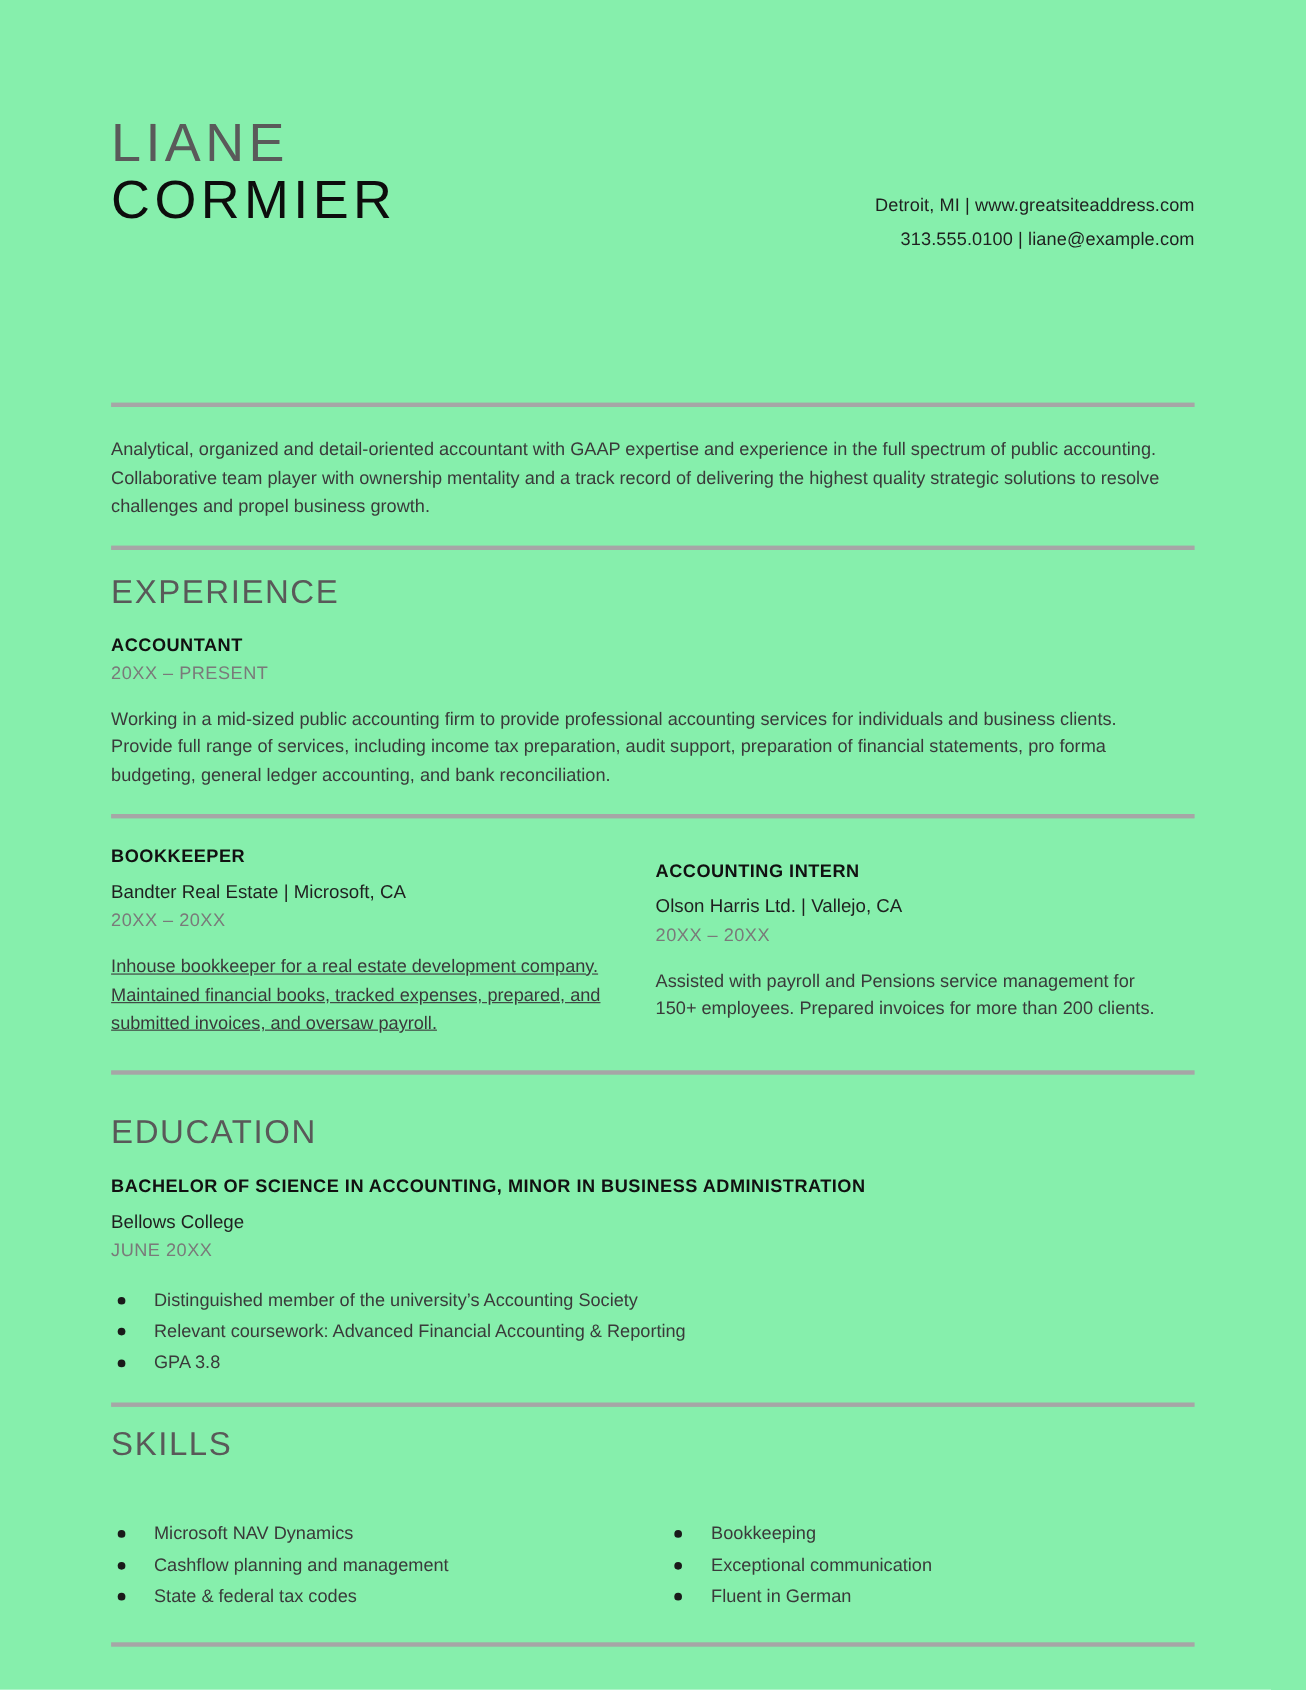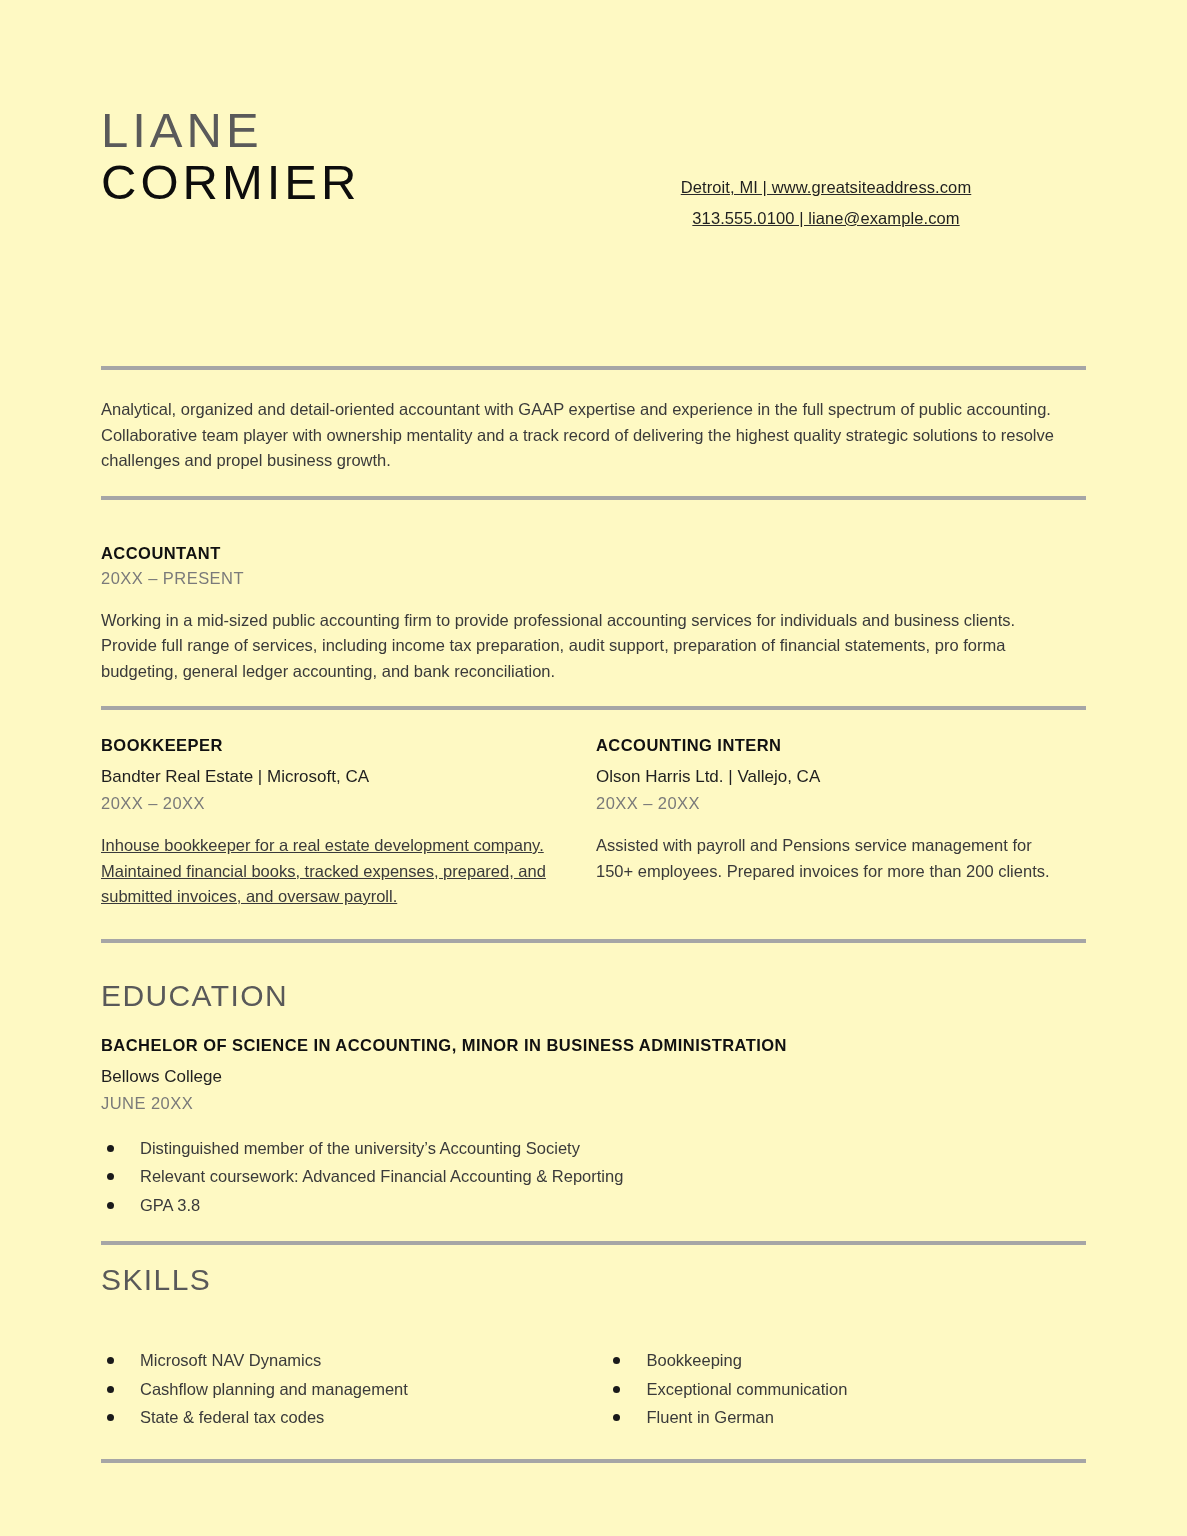--- a/index.html
+++ b/index.html
@@ -13,21 +13,21 @@
     font-family: "Liberation Sans", sans-serif;
     color: #2b2b2b;
     position: relative;
     overflow: hidden;
   }
   .page {
     position: absolute;
     left: 0; top: 0;
     width: 1187px;
     height: 1536px;
-    background: #fef9c3;
+    background: #86efac;
   }
   .content {
     position: absolute;
     left: 101px;
     top: 0;
     width: 985px;
   }
 
   
   .header {
@@ -51,23 +51,22 @@
   .name-first {
     color: #5a5a5a;
   }
   .name-last {
     color: #0d0d0d;
   }
   .contact-block {
     position: absolute;
     right: 0;
     top: 172px;
-    text-align: center;
+    text-align: right;
     width: 520px;
-    text-decoration: underline;
   }
   .contact-line {
     font-size: 16.5px;
     line-height: 31px;
     color: #1f1f1f;
     letter-spacing: 0.1px;
     white-space: nowrap;
   }
 
   
@@ -134,20 +133,21 @@
     width: 7px;
     height: 7px;
     border-radius: 50%;
     background: #1a1a1a;
   }
 
   
   .two-col {
     display: flex;
     width: 985px;
+    align-items: center;
   }
   .col {
     width: 492px;
     box-sizing: border-box;
   }
   .col.right { padding-left: 3px; }
   .col .job-desc { width: 472px; }
 </style>
 </head>
 <body>
@@ -168,20 +168,21 @@
 
     <div class="divider" style="margin-top:107px;"></div>
 
     <div style="padding-top:27px; width:985px;">
       <div class="job-desc" style="width:983px;">Analytical, organized and detail-oriented accountant with GAAP expertise and experience in the full spectrum of public accounting. Collaborative team player with ownership mentality and a track record of delivering the highest quality strategic solutions to resolve challenges and propel business growth.</div>
     </div>
 
     <div class="divider" style="margin-top:22px;"></div>
 
     <div style="padding-top:22px;">
+      <div class="section-heading">EXPERIENCE</div>
 
       <div style="padding-top:19px;">
         <div class="job-title">ACCOUNTANT</div>
         <div class="job-dates">20XX – PRESENT</div>
         <div class="job-desc" style="padding-top:16px; width:965px;">Working in a mid-sized public accounting firm to provide professional accounting services for individuals and business clients. Provide full range of services, including income tax preparation, audit support, preparation of financial statements, pro forma budgeting, general ledger accounting, and bank reconciliation.</div>
       </div>
     </div>
 
     <div class="divider" style="margin-top:22px;"></div>
 

